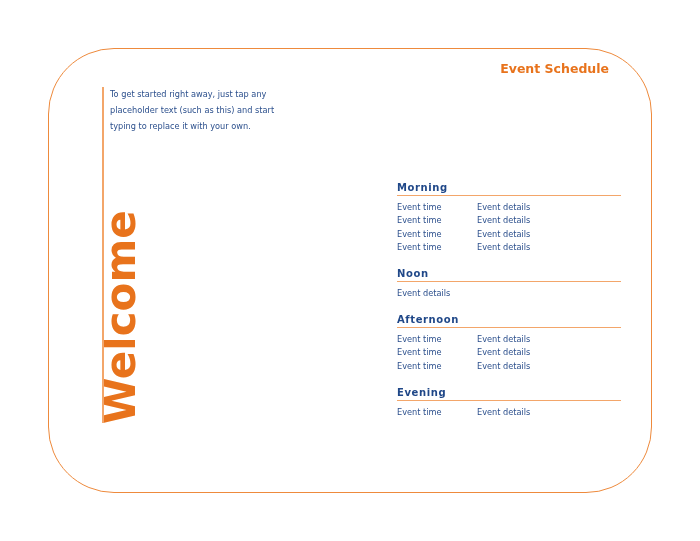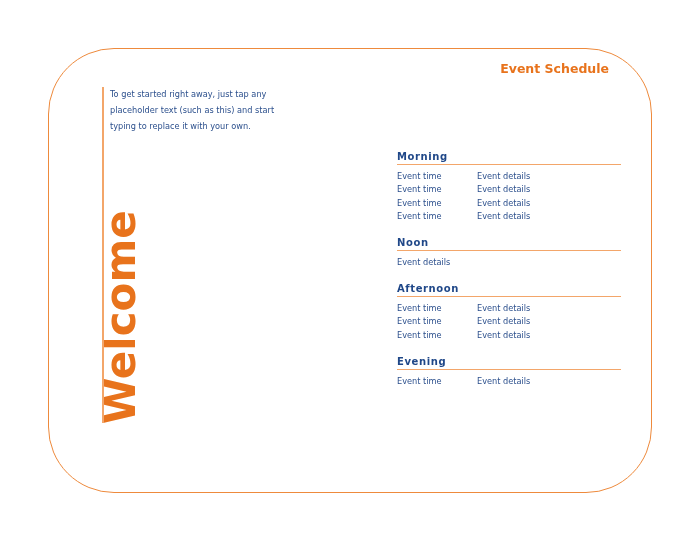--- a/index.html
+++ b/index.html
@@ -64,20 +64,21 @@
       font-size: 12.5px;
     }
     .schedule {
       position: absolute;
       left: 397px;
       top: 151px;
       width: 224px;
     }
     .section {
       margin-bottom: 14px;
+      margin-top: 31px;
     }
     .section-head {
       color: #1f4788;
       font-weight: bold;
       font-size: 10px;
       letter-spacing: 0.6px;
       padding-bottom: 1px;
       border-bottom: 1.5px solid #f3a66a;
       margin-bottom: 5px;
       line-height: 12px;

